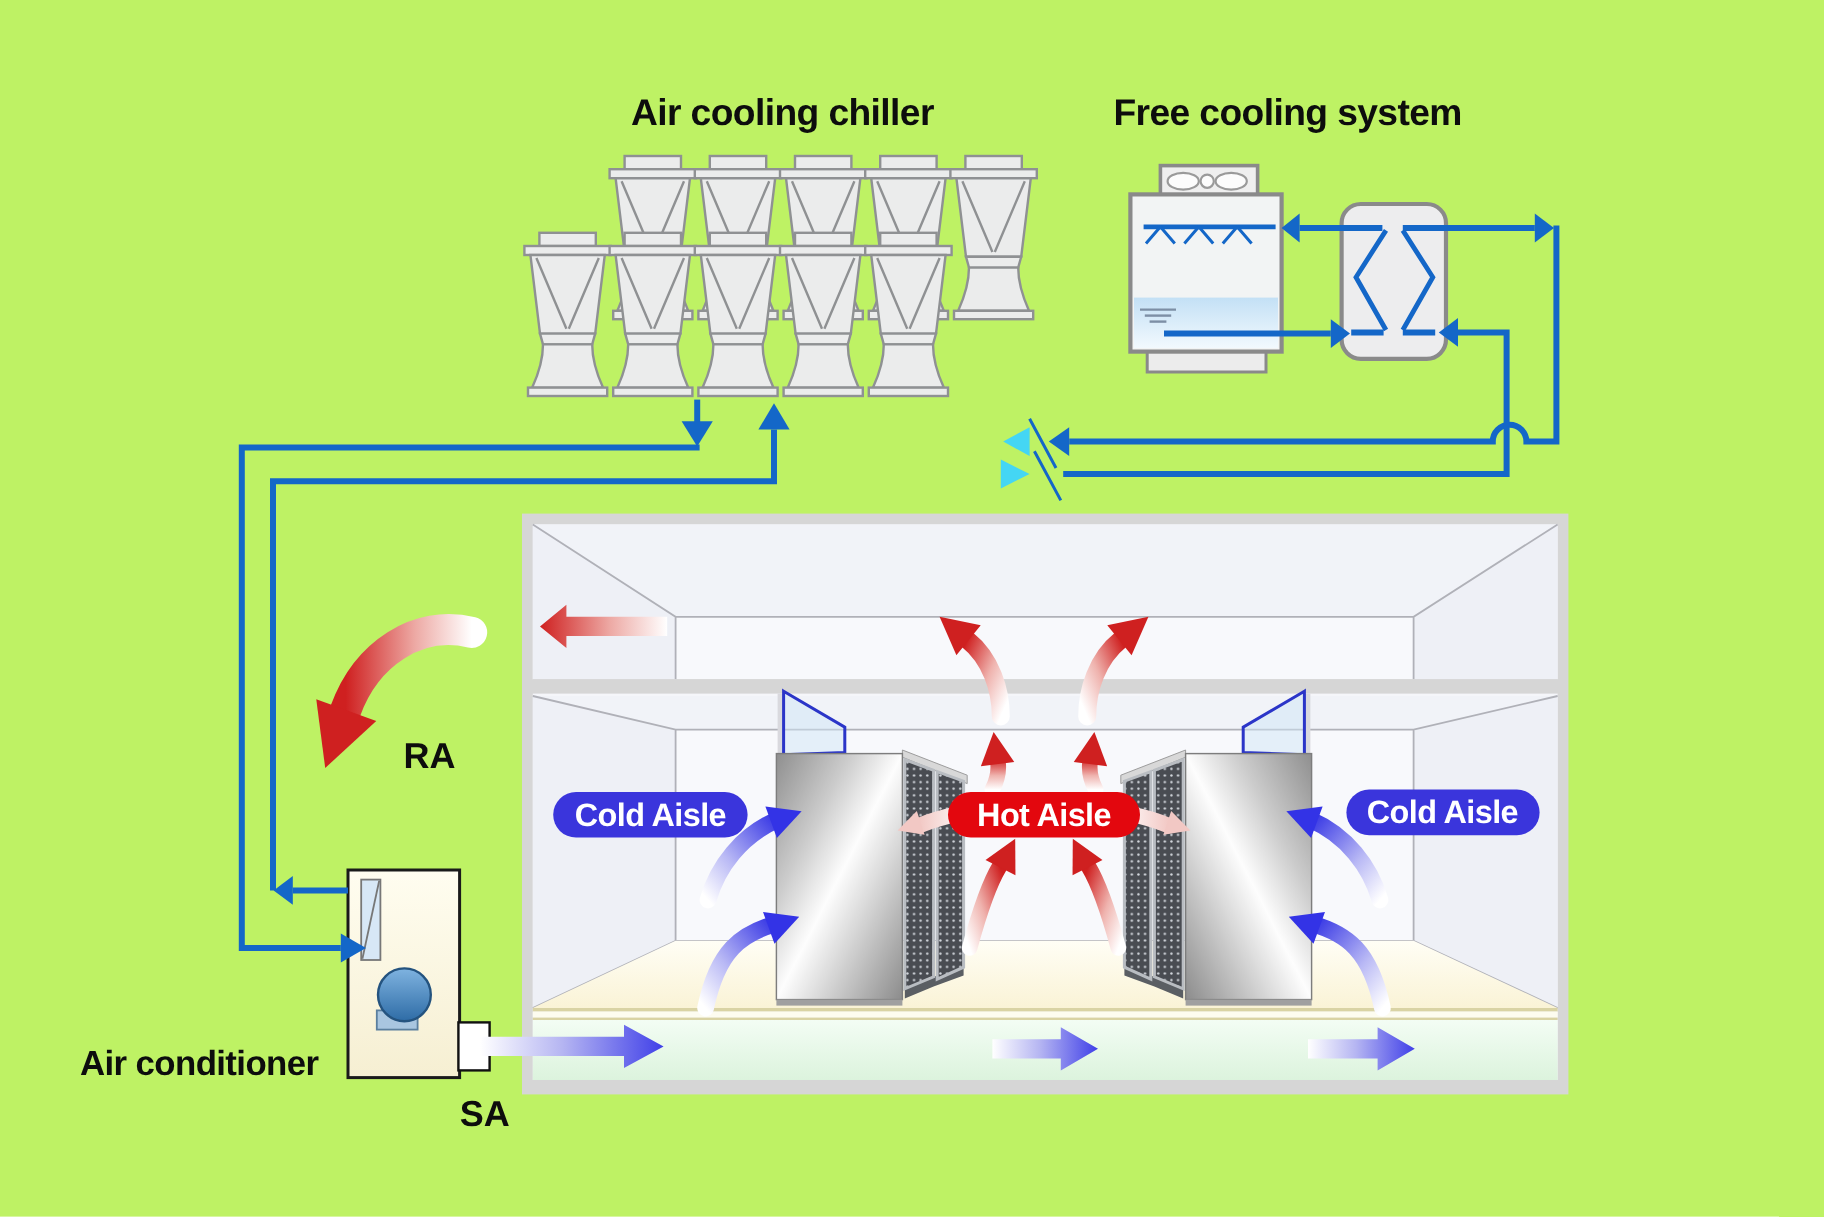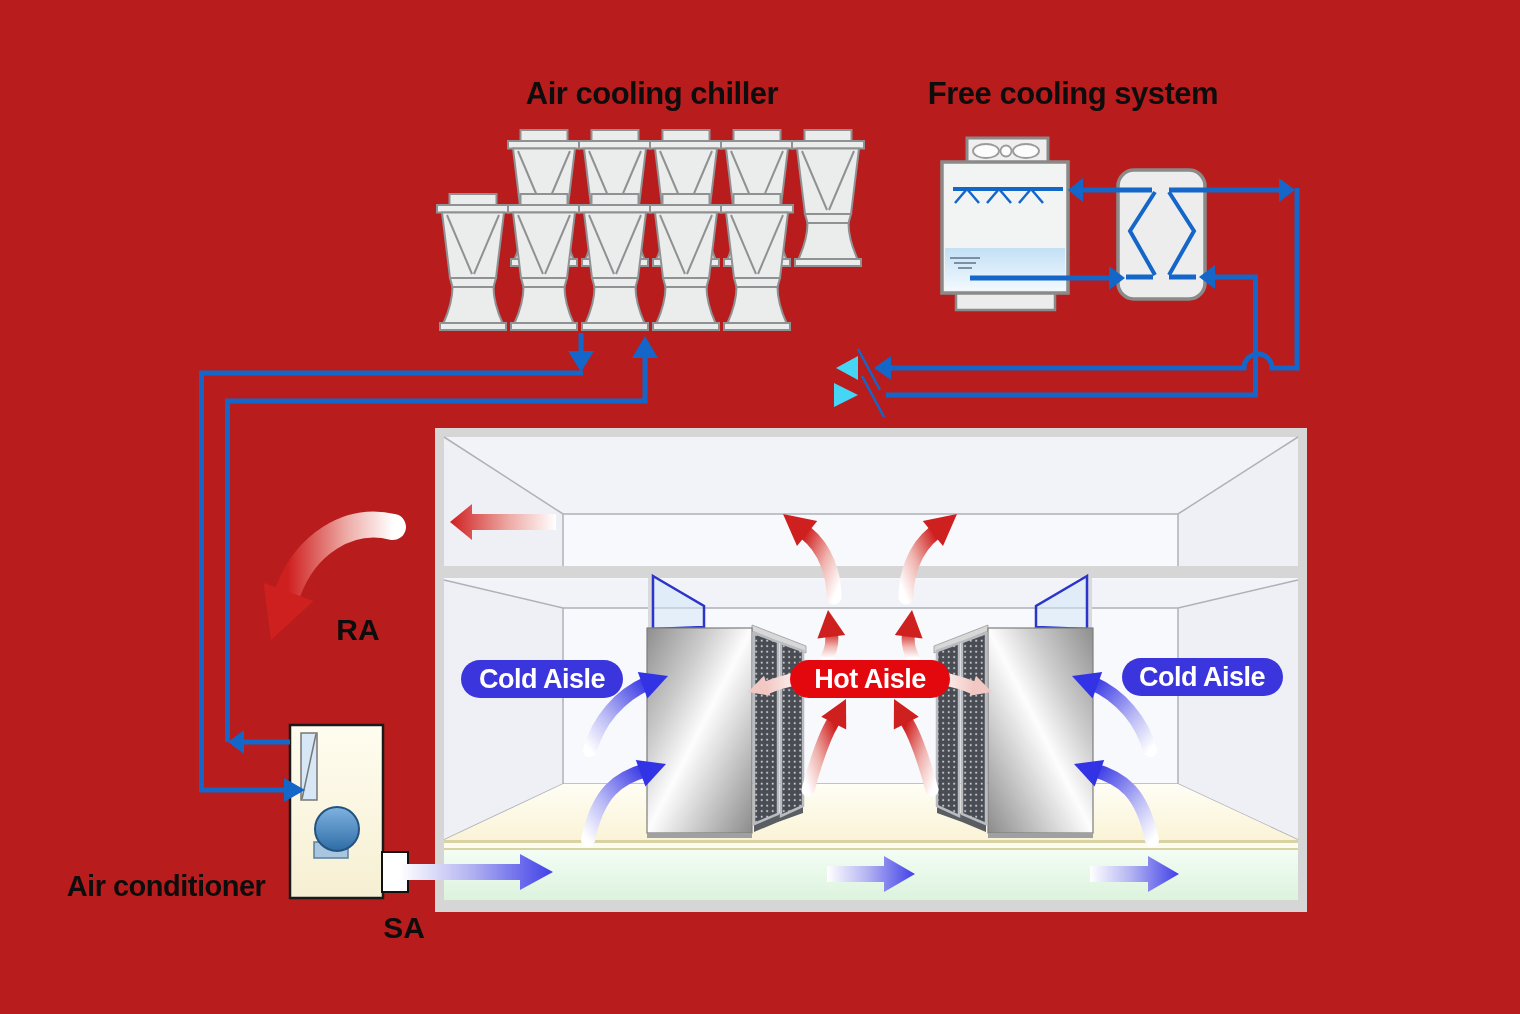--- a/index.html
+++ b/index.html
@@ -1,16 +1,16 @@
 <!DOCTYPE html>
 <html><head>
 <meta charset="utf-8">
 <style>
   html,body{margin:0;padding:0;background:#fff;}
-  #stage{position:relative;width:1520px;height:1014px;background:#b91c1c;overflow:hidden;}
+  #stage{position:relative;width:1520px;height:1014px;background:#bef264;overflow:hidden;}
   svg{position:absolute;left:0;top:0;}
   text{font-family:"Liberation Sans",sans-serif;font-weight:bold;fill:#0d0d0d;}
   .title{font-size:31px;letter-spacing:-0.5px;}
   .badge-text{font-size:27px;fill:#ffffff;letter-spacing:-0.5px;}
   .small-label{font-size:30px;}
   .ac-label{font-size:29px;letter-spacing:-0.5px;}
 </style>
 </head>
 <body>
 

